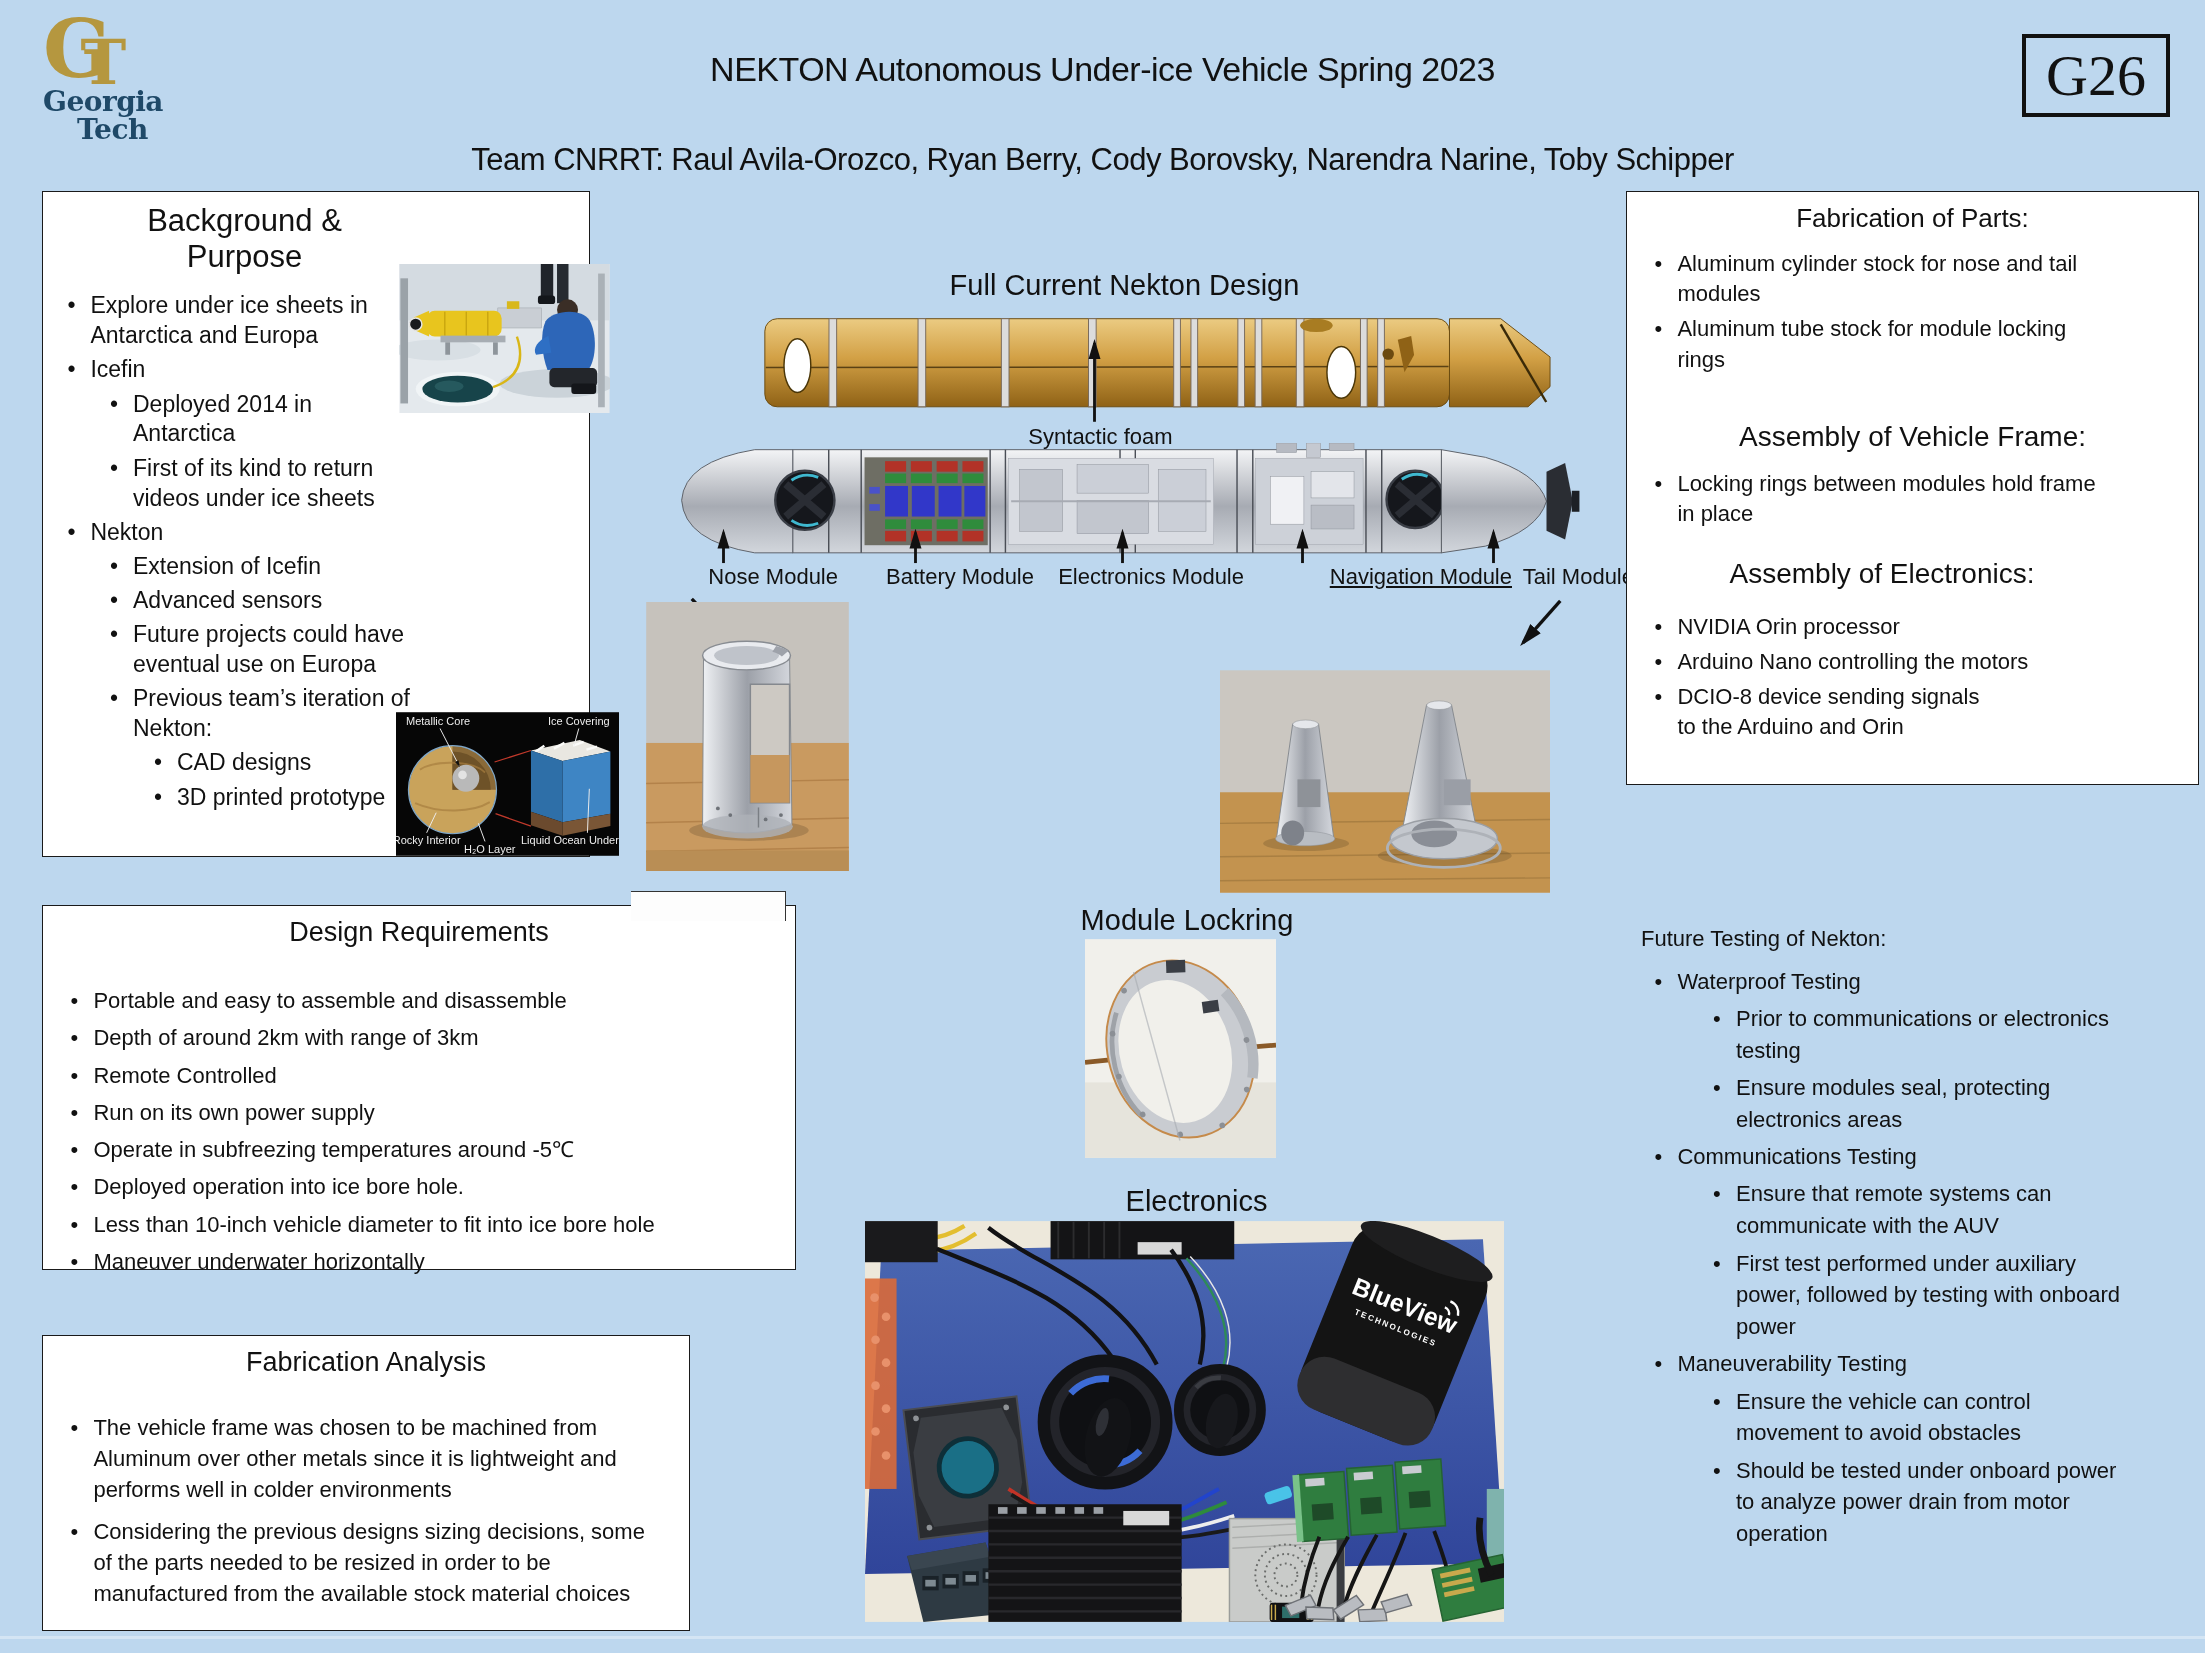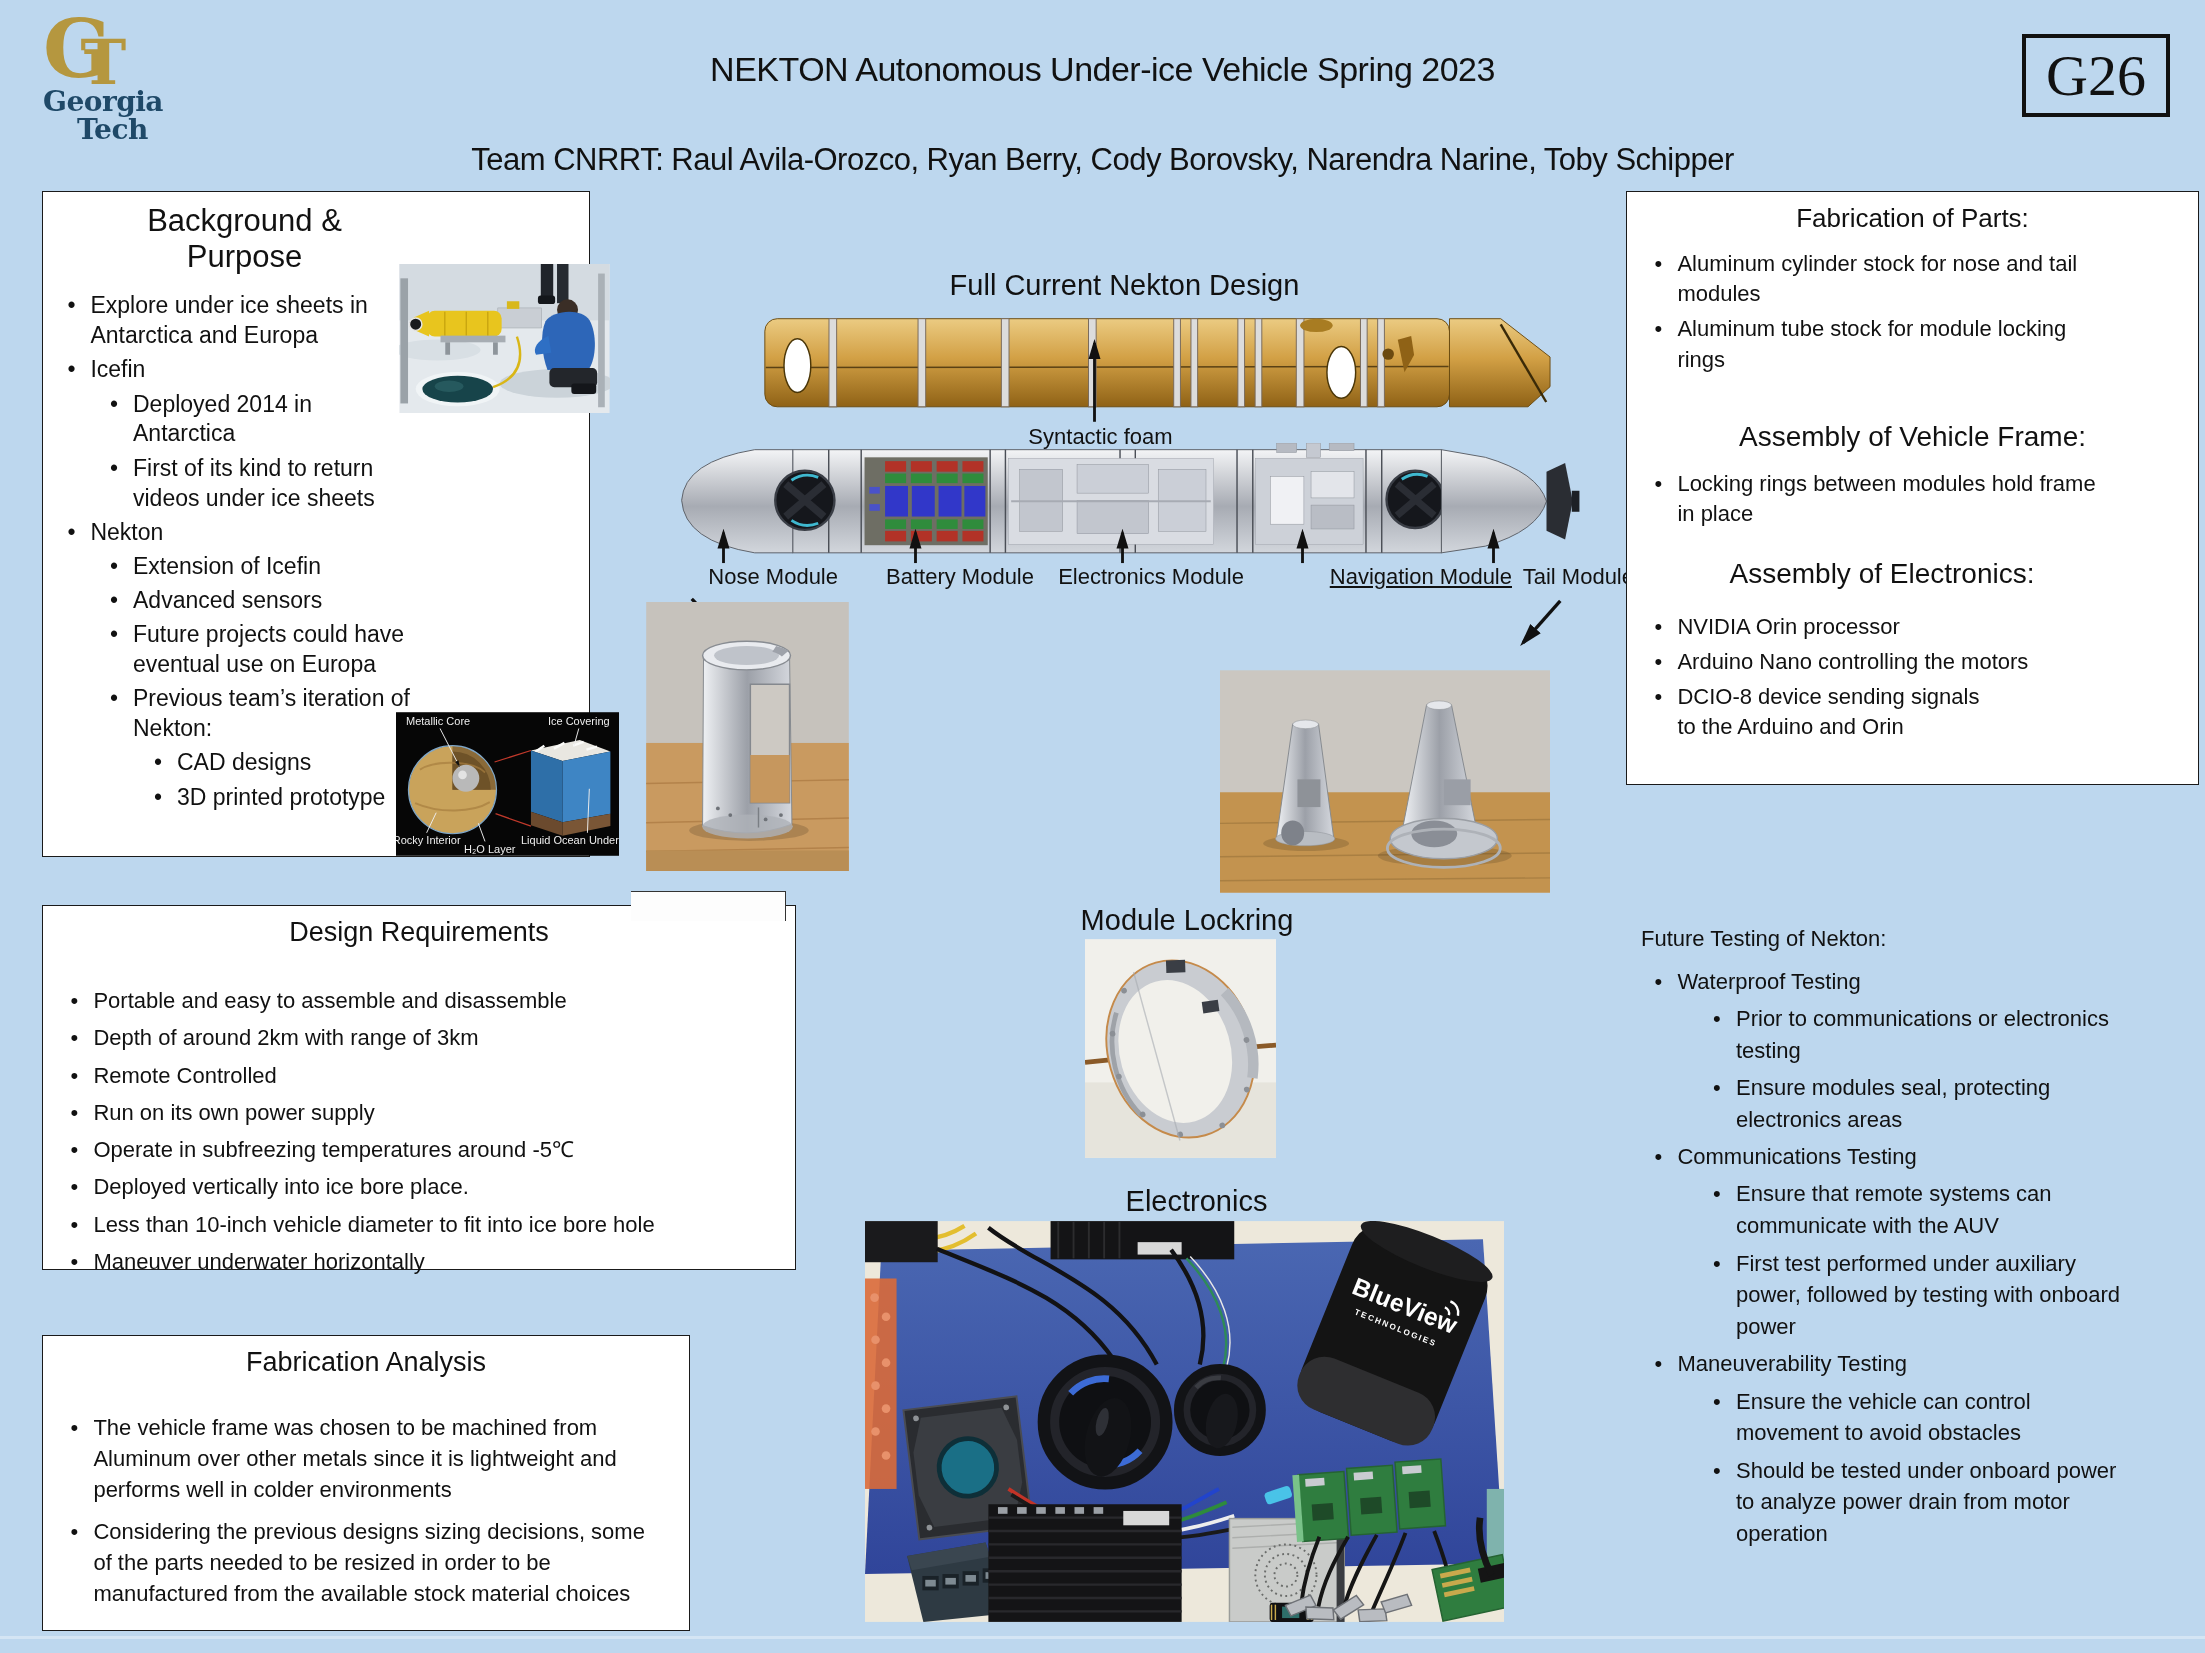--- a/index.html
+++ b/index.html
@@ -249,21 +249,21 @@
       <div class="b l1">
         <span class="m">•</span>
         <span class="t">Run on its own power supply</span>
       </div>
       <div class="b l1">
         <span class="m">•</span>
         <span class="t">Operate in subfreezing temperatures around -5℃</span>
       </div>
       <div class="b l1">
         <span class="m">•</span>
-        <span class="t">Deployed vertically into ice bore place.</span>
+        <span class="t">Deployed operation into ice bore hole.</span>
       </div>
       <div class="b l1">
         <span class="m">•</span>
         <span class="t">Less than 10-inch vehicle diameter to fit into ice bore hole</span>
       </div>
       <div class="b l1">
         <span class="m">•</span>
         <span class="t">Maneuver underwater horizontally</span>
       </div>
     </div>

